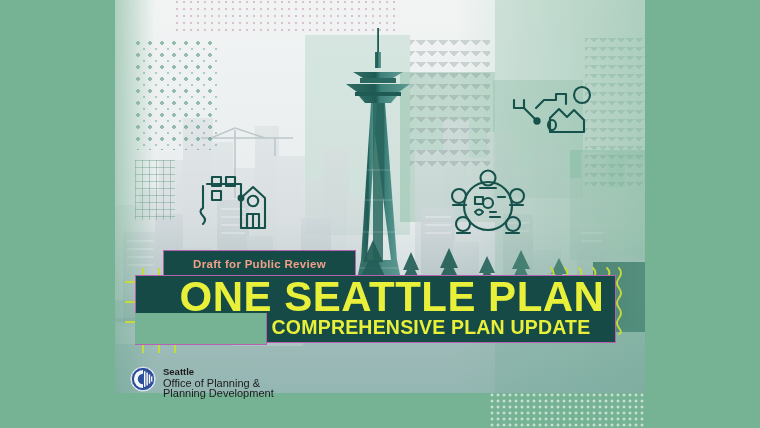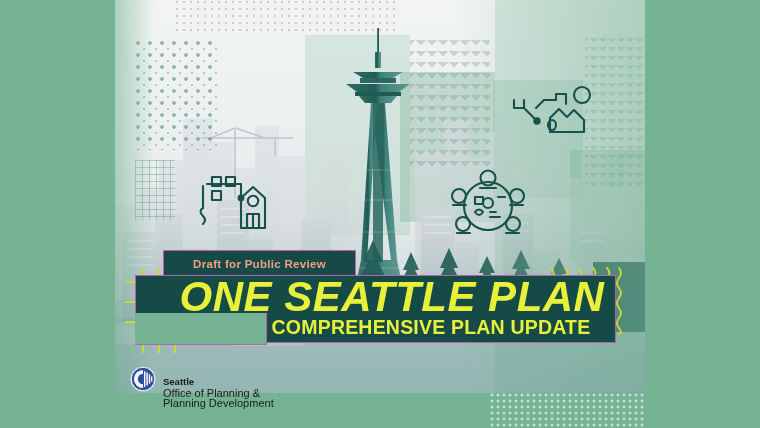--- a/index.html
+++ b/index.html
@@ -152,21 +152,20 @@
     position: absolute;
     left: 52px; top: 276px;
     width: 450px;
     text-align: center;
     color: #e9f03a;
     font-size: 42px;
     font-weight: bold;
     letter-spacing: .5px;
     line-height: 42px;
     white-space: nowrap;
-    font-style: italic;
   }
   .title-sub {
     position: absolute;
     left: 130px; top: 315px;
     width: 372px;
     text-align: center;
     color: #e9f03a;
     font-size: 19.5px;
     font-weight: bold;
     letter-spacing: .2px;
@@ -182,21 +181,21 @@
 
   
   .footer {
     position: absolute;
     left: 130px; top: 366px;
     display: flex;
     align-items: flex-start;
     gap: 7px;
   }
   .seal { width: 26px; height: 26px; flex: 0 0 auto; }
-  .footer-text { line-height: 10.5px; padding-top: 1px; margin-top: 10px; }
+  .footer-text { line-height: 10.5px; padding-top: 1px; }
   .footer-city {
     color: #1b1b1b;
     font-size: 9.5px;
     font-weight: bold;
     display: block;
   }
   .footer-dept {
     color: #1b1b1b;
     font-size: 11px;
     display: block;

